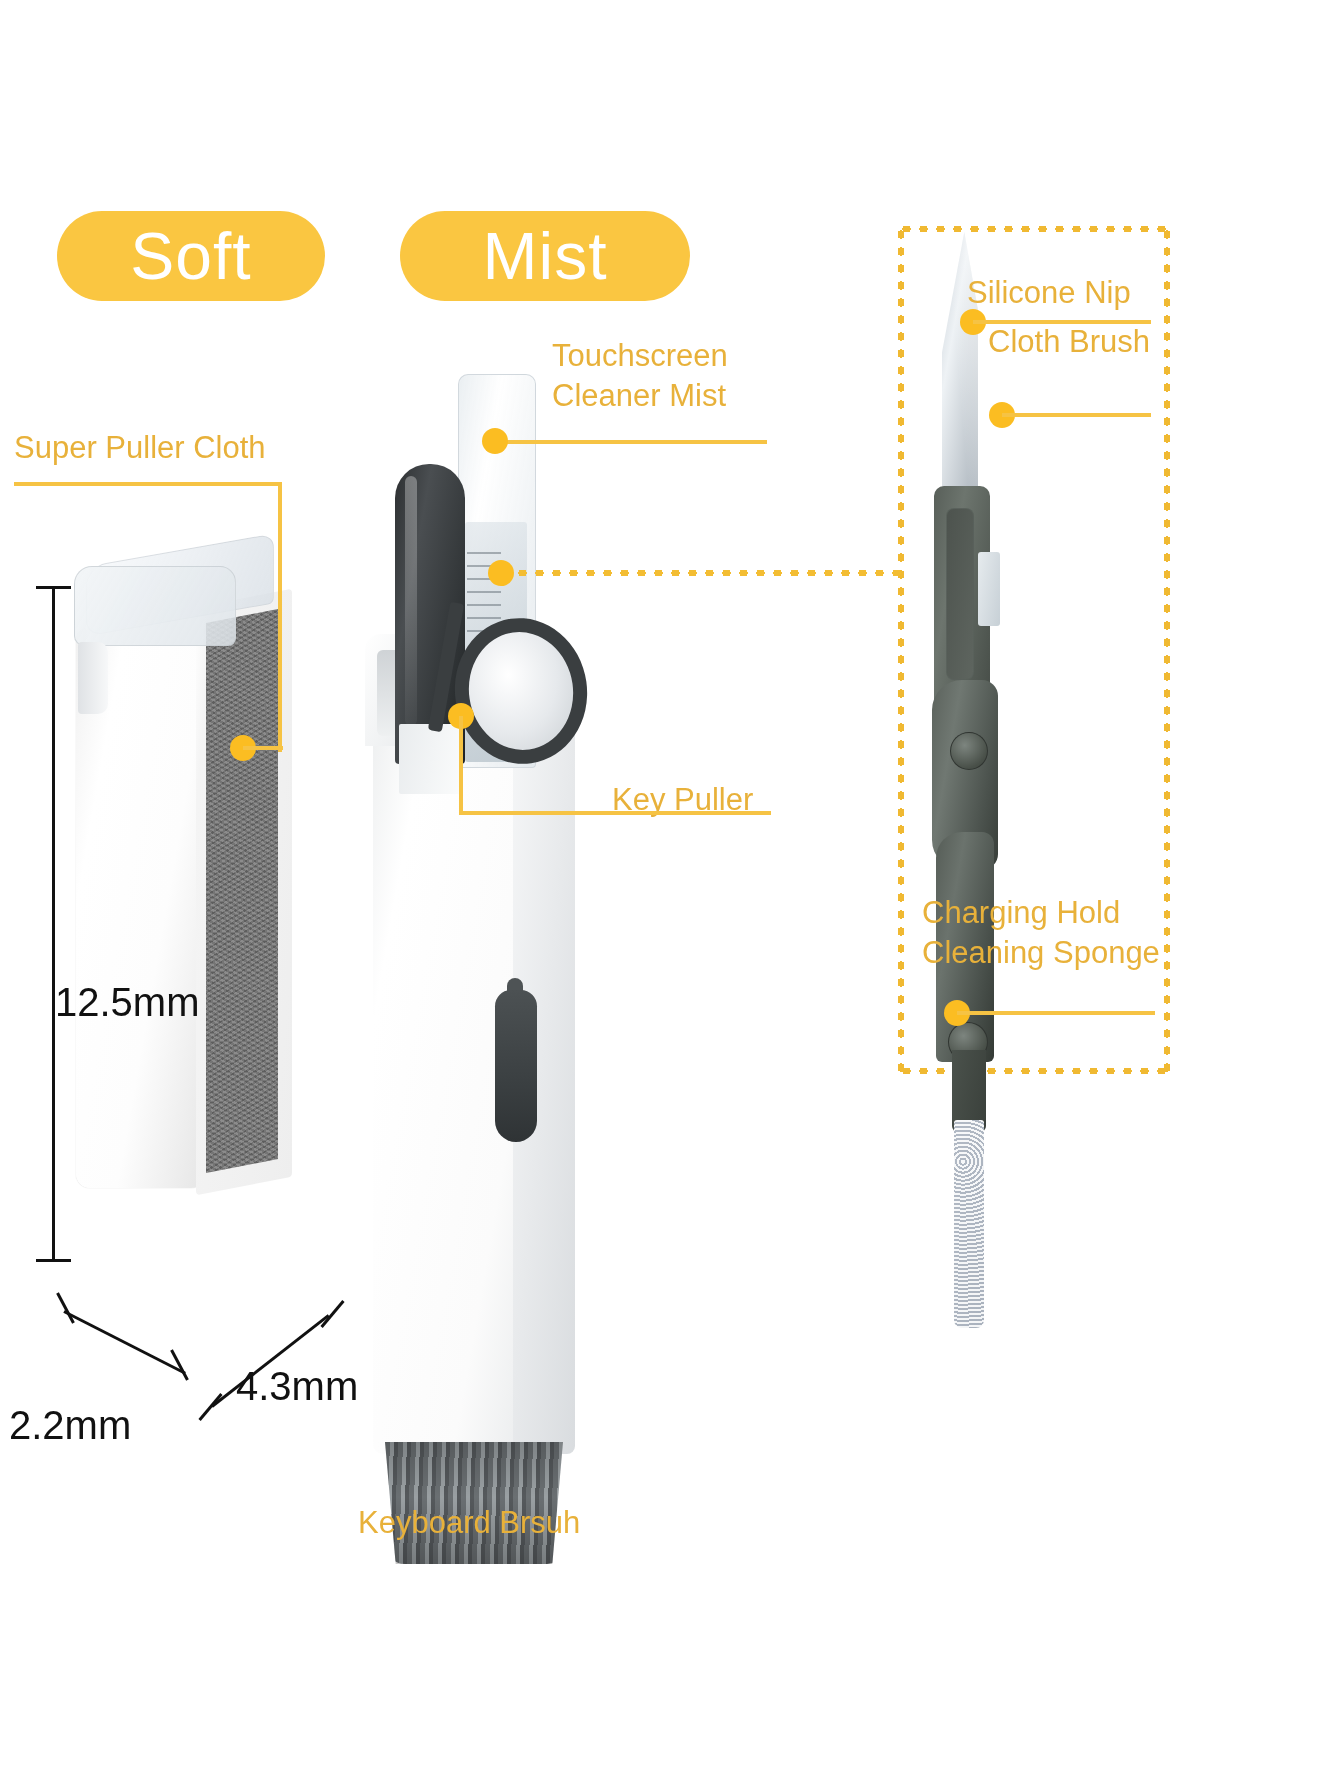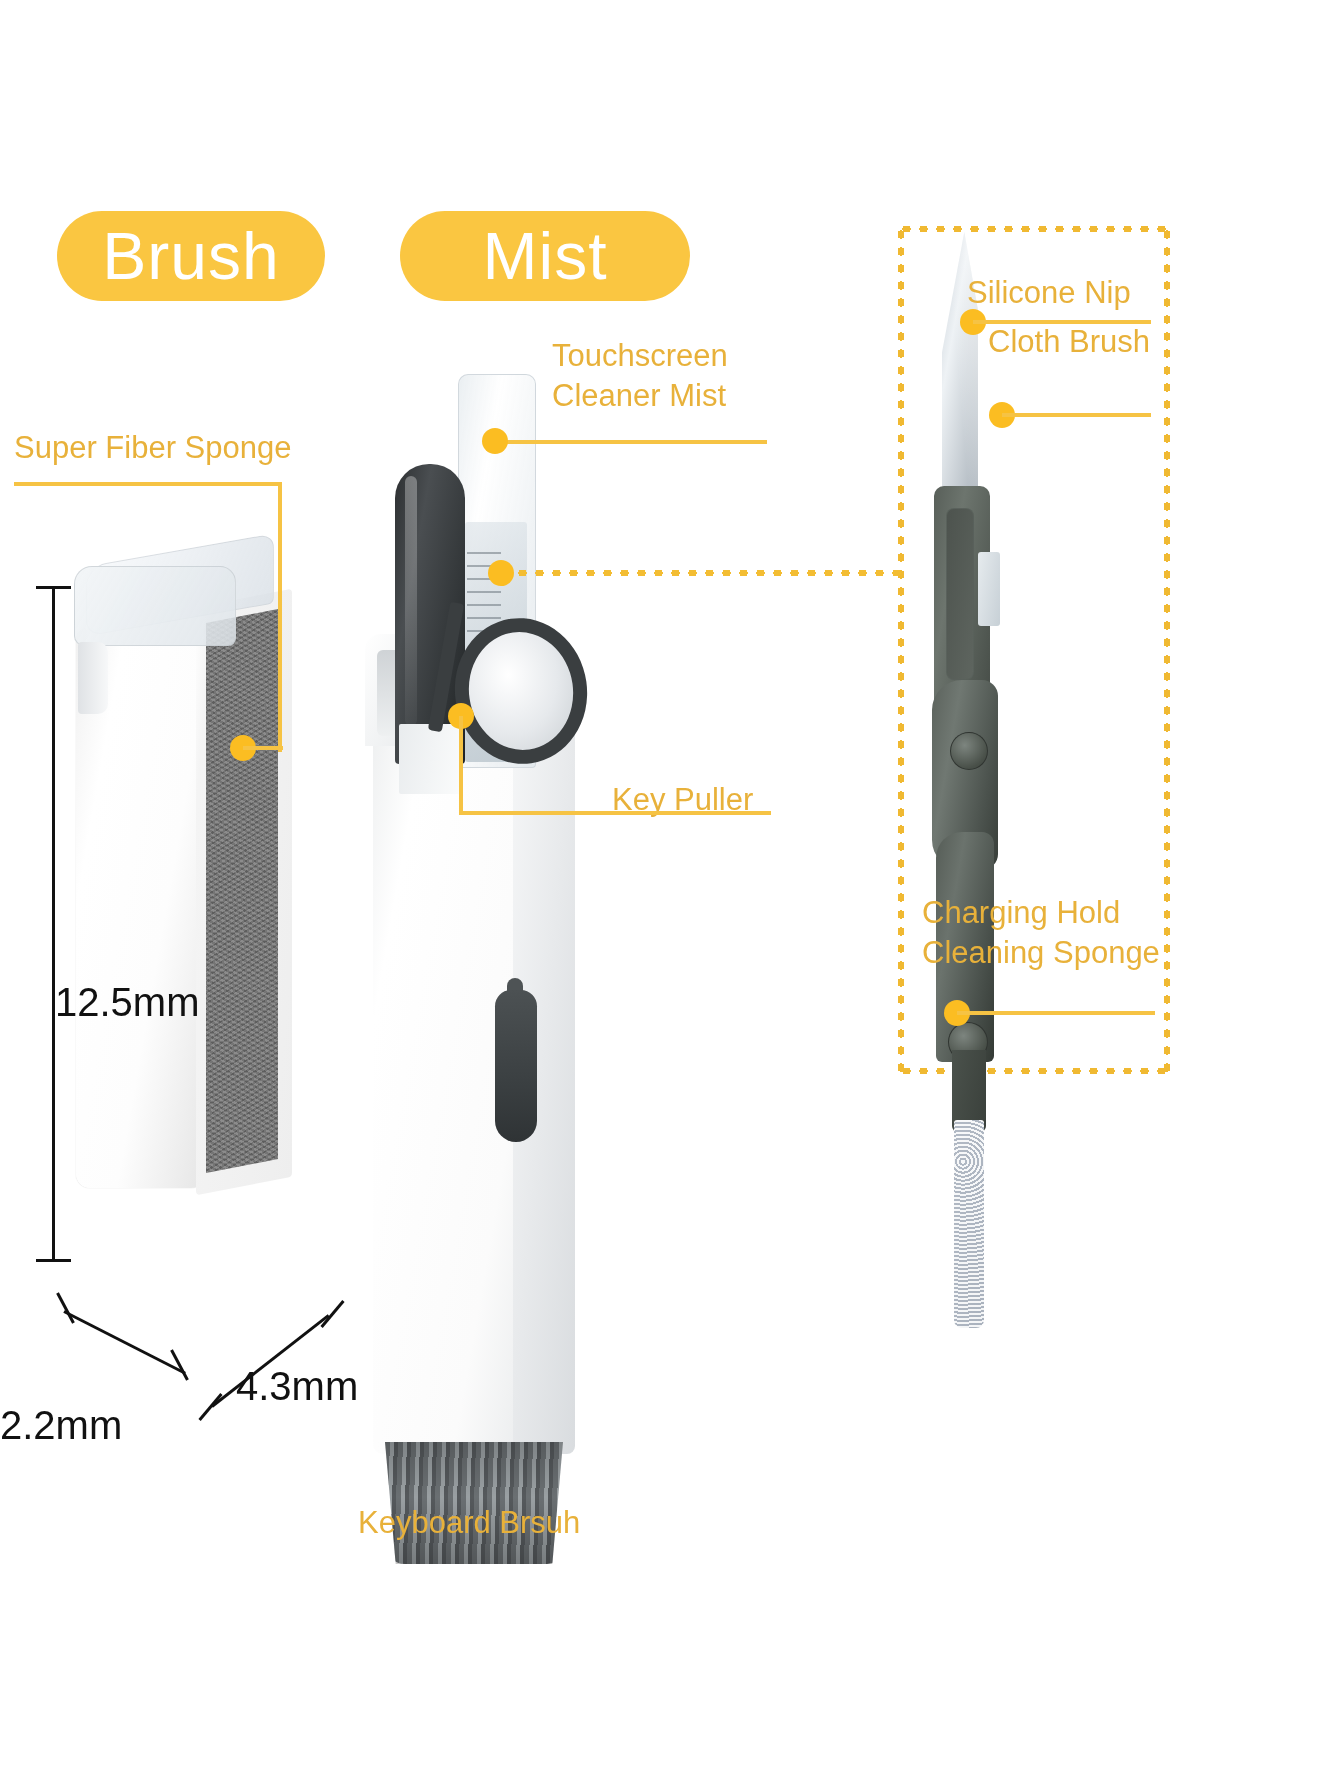--- a/index.html
+++ b/index.html
@@ -111,21 +111,21 @@
   
   .dimline   { position: absolute; background: #111; }
   .dimtext {
     position: absolute;
     color: #111;
     font-size: 40px;
     font-weight: 400;
     white-space: nowrap;
   }
   .dim-125 { left: 55px;  top: 980px; }
-  .dim-22  { left: 0px;   top: 1403px; }
+  .dim-22  { left: 9px;   top: 1403px; }
   .dim-43  { left: 236px; top: 1364px; }
 
   
   #back-prod { position: absolute; left: 60px; top: 546px; width: 260px; height: 700px; }
   .bk-body {
     position: absolute; left: 16px; top: 82px;
     width: 126px; height: 560px;
     background: linear-gradient(100deg,#f0f0f0 0%,#ffffff 22%,#fdfdfd 62%,#e6e6e6 100%);
     border-radius: 12px 6px 10px 14px;
     box-shadow: 0 0 1px rgba(0,0,0,.25);
@@ -349,21 +349,21 @@
       repeating-radial-gradient(circle at 30% 20%, rgba(255,255,255,.85) 0 2px, rgba(168,176,188,.75) 2px 4px),
       linear-gradient(100deg,#cfd6de,#aeb7c2);
     border-radius: 3px 3px 8px 8px;
   }
 </style>
 </head>
 <body>
 
 <div id="canvas">
 
-  <div class="pill pill-back">Brush</div>
+  <div class="pill pill-back">Soft</div>
   <div class="pill pill-front">Mist</div>
 
   <div id="back-prod">
     <div class="bk-body"></div>
     <div class="bk-side"></div>
     <div class="bk-cloth"></div>
     <div class="bk-cap2"></div>
     <div class="bk-cap"></div>
     <div class="bk-notch"></div>
   </div>
@@ -401,21 +401,21 @@
     <div class="kn-inset"></div>
     <div class="kn-softbrush"></div>
     <div class="kn-mid"></div>
     <div class="kn-screw1"></div>
     <div class="kn-lower"></div>
     <div class="kn-screw2"></div>
     <div class="kn-tail"></div>
     <div class="kn-sponge"></div>
   </div>
 
-  <div class="calloutlabel lbl-fiber">Super Fiber Sponge</div>
+  <div class="calloutlabel lbl-fiber">Super Puller Cloth</div>
   <div class="cline" style="left:14px; top:482px; width:268px;"></div>
   <div class="cline-v" style="left:278px; top:482px; height:270px;"></div>
   <div class="cdot" style="left:230px; top:735px;"></div>
   <div class="cline" style="left:243px; top:746px; width:40px;"></div>
 
   <div class="calloutlabel lbl-mist">Touchscreen
 Cleaner Mist</div>
   <div class="cline" style="left:495px; top:440px; width:272px;"></div>
   <div class="cdot" style="left:482px; top:428px;"></div>
 

